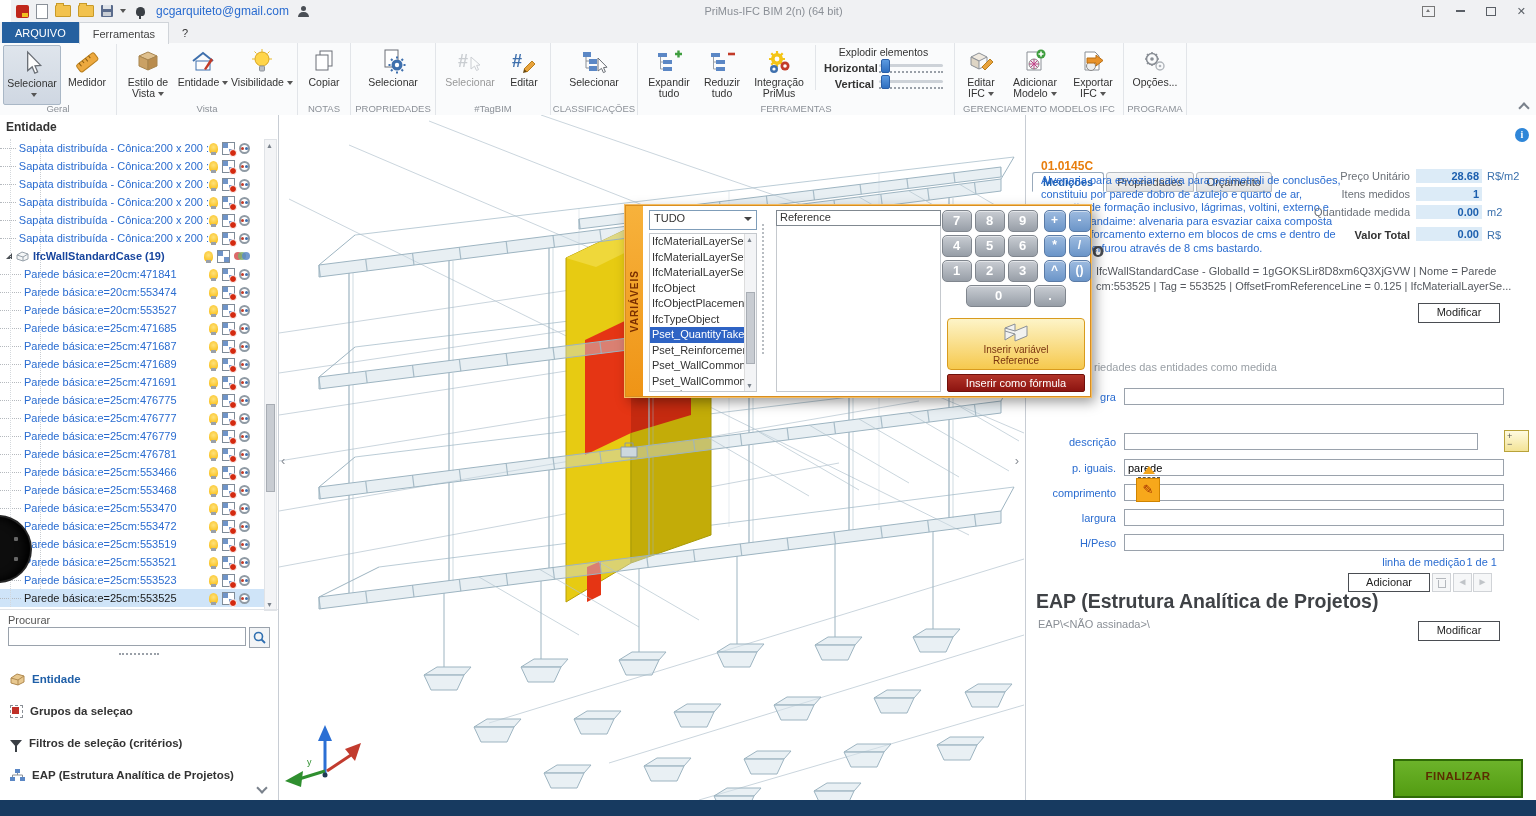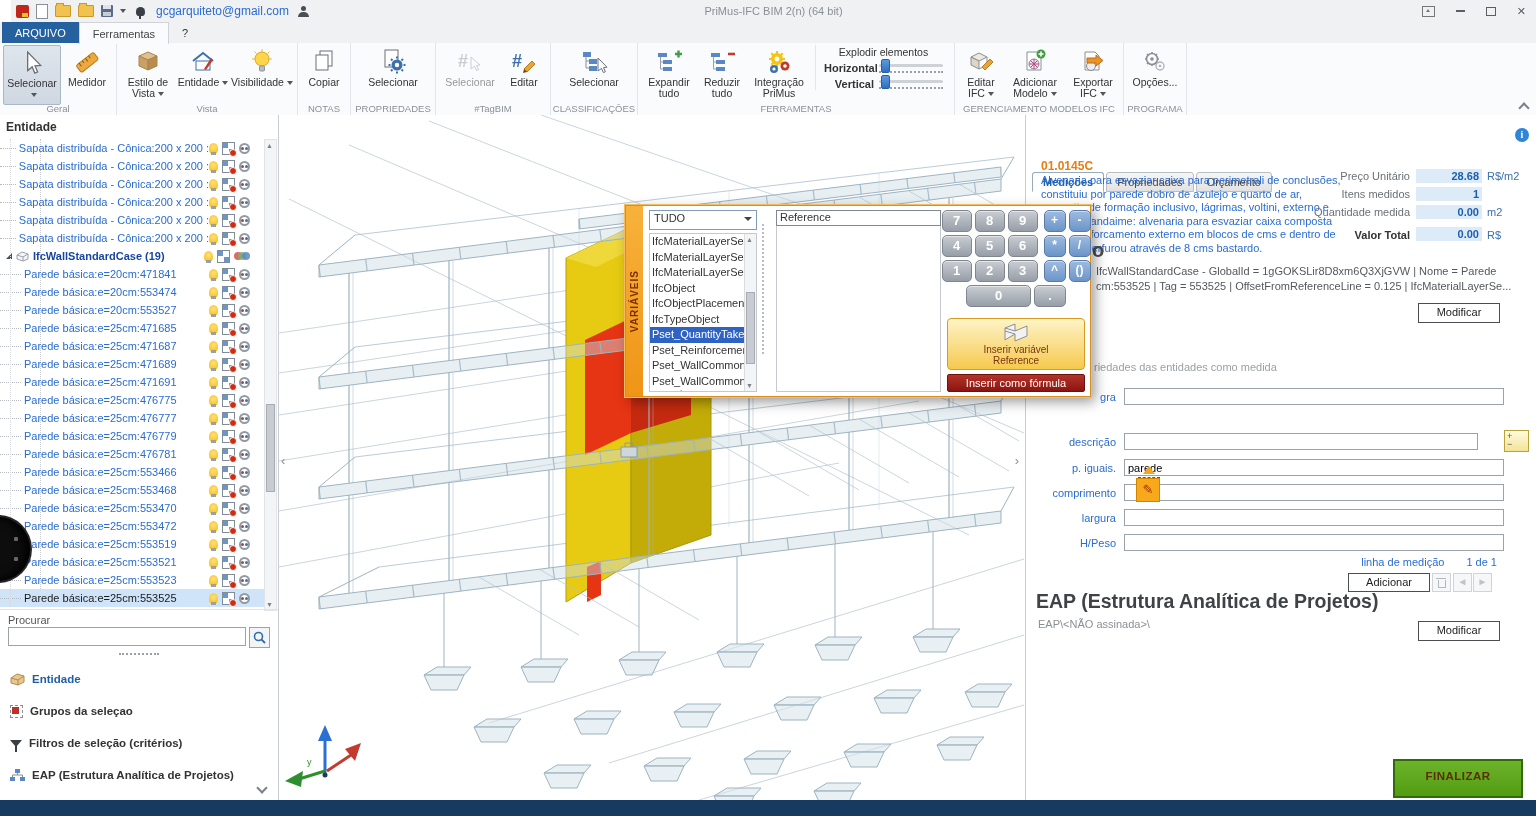--- a/index.html
+++ b/index.html
@@ -166,21 +166,21 @@
   .flabel{position:absolute;width:84px;left:6px;text-align:right;color:#2a6cd0;font-size:11px;}
   .finput{position:absolute;left:98px;width:372px;height:15px;border:1px solid #9aa2ac;background:#fff;
           font:11px "Liberation Sans",sans-serif;padding:0 3px;}
   .finput.short{width:346px;}
   .note-btn{position:absolute;right:8px;top:315px;width:19px;height:18px;border:1px solid #b8a23a;background:linear-gradient(#fffbe0,#f3e396);font-size:9px;line-height:8px;color:#555;text-align:left;padding:1px 2px;}
   .tri-marker{position:absolute;left:117px;top:351px;width:0;height:0;border-left:6px solid transparent;border-right:6px solid transparent;border-bottom:8px solid #f2a51d;}
   .dash-marker{position:absolute;left:112px;top:362px;width:22px;border-top:1px dashed #555;}
   .pencil-btn{position:absolute;left:110px;top:363px;width:22px;height:22px;background:#f7a81b;border:1px solid #d08400;
           color:#a33000;font-size:13px;text-align:center;line-height:21px;z-index:3;}
   .line-counter{position:absolute;right:40px;top:441px;color:#2a6cd0;font-size:11px;}
-  .line-counter .lv{margin-left:22px;}
+  .line-counter .lv{margin-left:1px;}
   .smallbtn{position:absolute;top:458px;width:17px;height:17px;border:1px solid #d0d3d7;background:#f6f7f8;color:#c0c4c8;
           text-align:center;line-height:15px;font-size:10px;}
   .trash{position:relative;}
   .trash::before{content:"";position:absolute;left:5px;top:6px;width:6px;height:7px;border:1px solid #b4b8bd;border-top:none;}
   .trash::after{content:"";position:absolute;left:3px;top:4px;width:10px;height:1px;background:#b4b8bd;}
   .eap-h{position:absolute;left:10px;top:475px;font-size:19.5px;font-weight:bold;color:#3f4246;}
   .eap-p{position:absolute;left:12px;top:503px;color:#8a8f96;font-size:11px;}
   .finalizar{position:absolute;left:367px;top:644px;width:126px;height:35px;background:linear-gradient(#6cb32a,#539c12);
           border:2px solid #2f6b06;color:#5b2d00;font-weight:bold;font-size:11.5px;text-align:center;line-height:31px;letter-spacing:.5px;}
   

